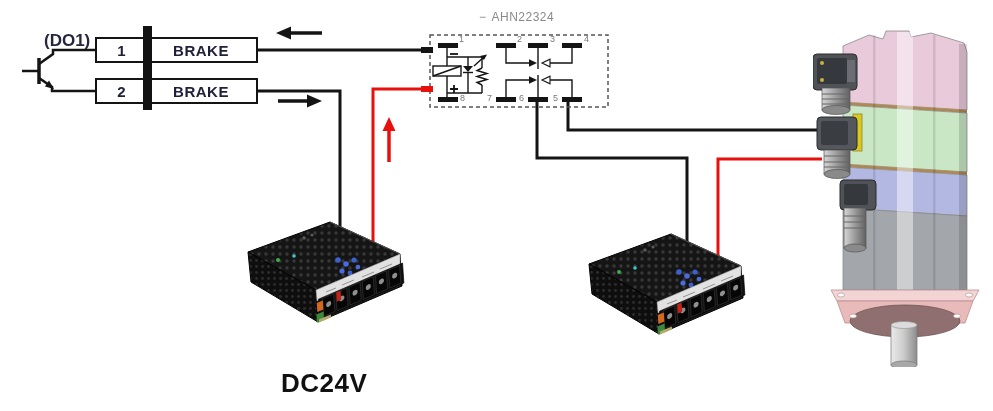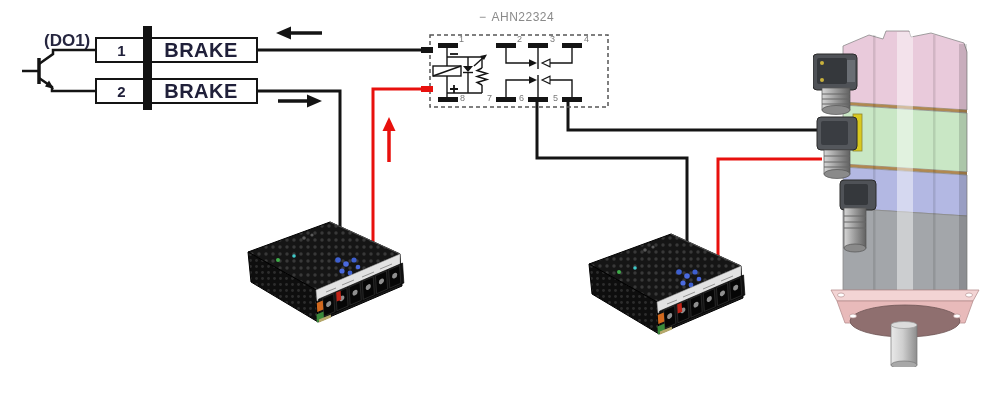--- a/index.html
+++ b/index.html
@@ -13,21 +13,21 @@
   .term-row{
     position:absolute;left:95px;width:163px;height:26px;
     border:2.5px solid #141414;box-sizing:border-box;display:flex;background:#fff;
   }
   .term-num{
     width:49px;display:flex;align-items:center;justify-content:center;
     font-size:15px;font-weight:700;color:#20203a;
   }
   .term-label{
     flex:1;display:flex;align-items:center;justify-content:center;
-    font-size:20px;font-weight:700;letter-spacing:.5px;color:#20203a;
+    font-size:15px;font-weight:700;letter-spacing:.5px;color:#20203a;
   }
   .conn-bar{position:absolute;left:143px;top:26px;width:9px;height:84px;background:#121212;}
   .do1{position:absolute;left:44px;top:31px;font-size:17px;font-weight:600;color:#26263f;}
   .relay-label{position:absolute;left:431px;top:10px;font-size:12px;color:#8a8a8a;letter-spacing:.5px;margin-left:48px;}
   .relay-label .pfx{margin-right:5px;}
   .pin-num{position:absolute;font-size:9px;color:#7a7a7a;line-height:9px;}
   .dc24v{position:absolute;left:281px;top:368px;font-size:26px;font-weight:700;color:#111;letter-spacing:.5px;}
 </style>
 </head>
 <body>
@@ -275,13 +275,14 @@
 
   <span class="pin-num" style="left:459px;top:35px">1</span>
   <span class="pin-num" style="left:517px;top:35px">2</span>
   <span class="pin-num" style="left:550px;top:35px">3</span>
   <span class="pin-num" style="left:584px;top:35px">4</span>
   <span class="pin-num" style="left:460px;top:94px">8</span>
   <span class="pin-num" style="left:487px;top:94px">7</span>
   <span class="pin-num" style="left:519px;top:94px">6</span>
   <span class="pin-num" style="left:553px;top:94px">5</span>
 
+  <span class="dc24v">DC24V</span>
 </div>
 
 </body></html>

